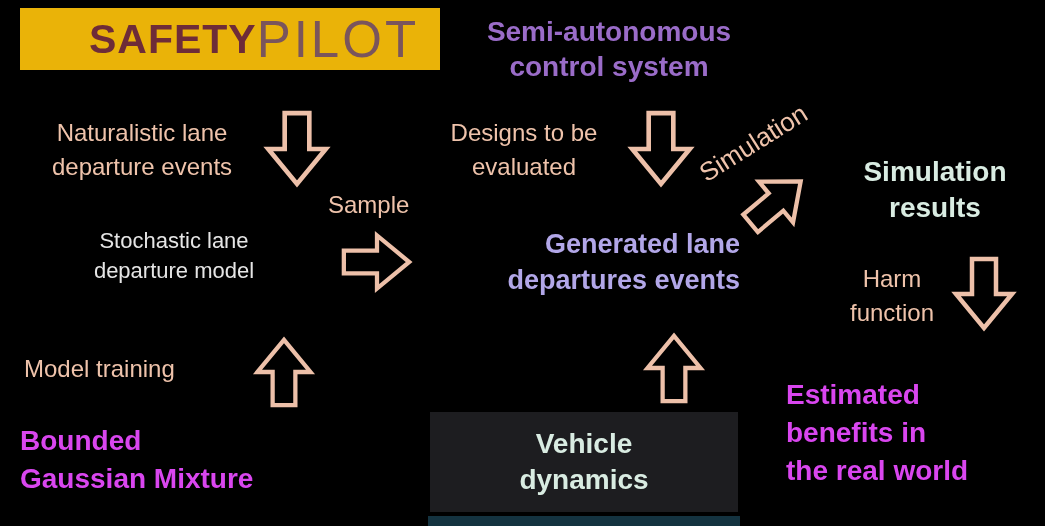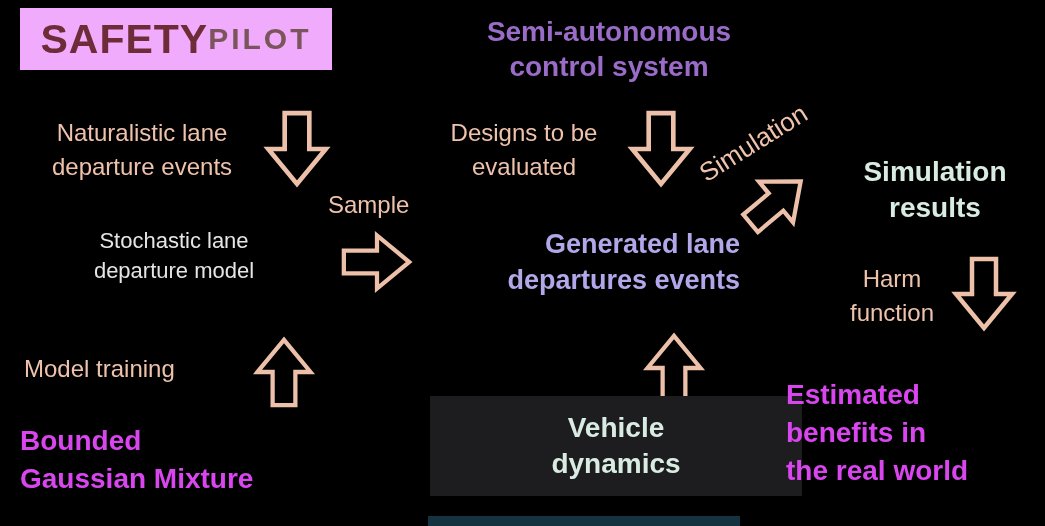--- a/index.html
+++ b/index.html
@@ -13,34 +13,34 @@
     width: 1045px;
     height: 526px;
     background: #000000;
     overflow: hidden;
   }
   .abs { position: absolute; }
   .pre { white-space: pre-line; }
 
   
   .logo-box {
-    left: 20px; top: 8px; width: 312px; height: 62px;
-    background: #f0abfc;
-    display: flex; align-items: center; justify-content: center;
+    left: 20px; top: 8px; width: 372px; height: 62px;
+    background: #eab308;
+    display: flex; align-items: center; justify-content: center; padding-left: 48px;
   }
   .logo-safety {
     color: #6e2c38;
     font-size: 41px;
     font-weight: bold;
     letter-spacing: 1px;
   }
   .logo-pilot {
     color: #7a555c;
-    font-size: 30px;
-    font-weight: bold;
+    font-size: 51px;
+    font-weight: normal;
     letter-spacing: 3px;
   }
 
   
   .title-purple {
     color: #9a6cc8; font-weight: bold; font-size: 28px;
     text-align: center; line-height: 1.25;
   }
   .salmon {
     color: #efc3ab; font-size: 24px; line-height: 1.4;
@@ -73,21 +73,21 @@
   .rot-right { transform: rotate(-90deg); }
   .rot-diag { transform: rotate(-130deg); }
 
   .sim-label {
     color: #efc3ab; font-size: 26px;
     transform: rotate(-32deg);
     transform-origin: left center;
   }
 
   .vehicle-box {
-    left: 430px; top: 396px; width: 372px; height: 100px;
+    left: 430px; top: 412px; width: 308px; height: 100px;
     background: #1d1d20;
     display: flex; align-items: center; justify-content: center;
   }
   .teal-strip {
     left: 428px; top: 516px; width: 312px; height: 10px;
     background: #143340;
   }
 </style>
 </head>
 <body>

